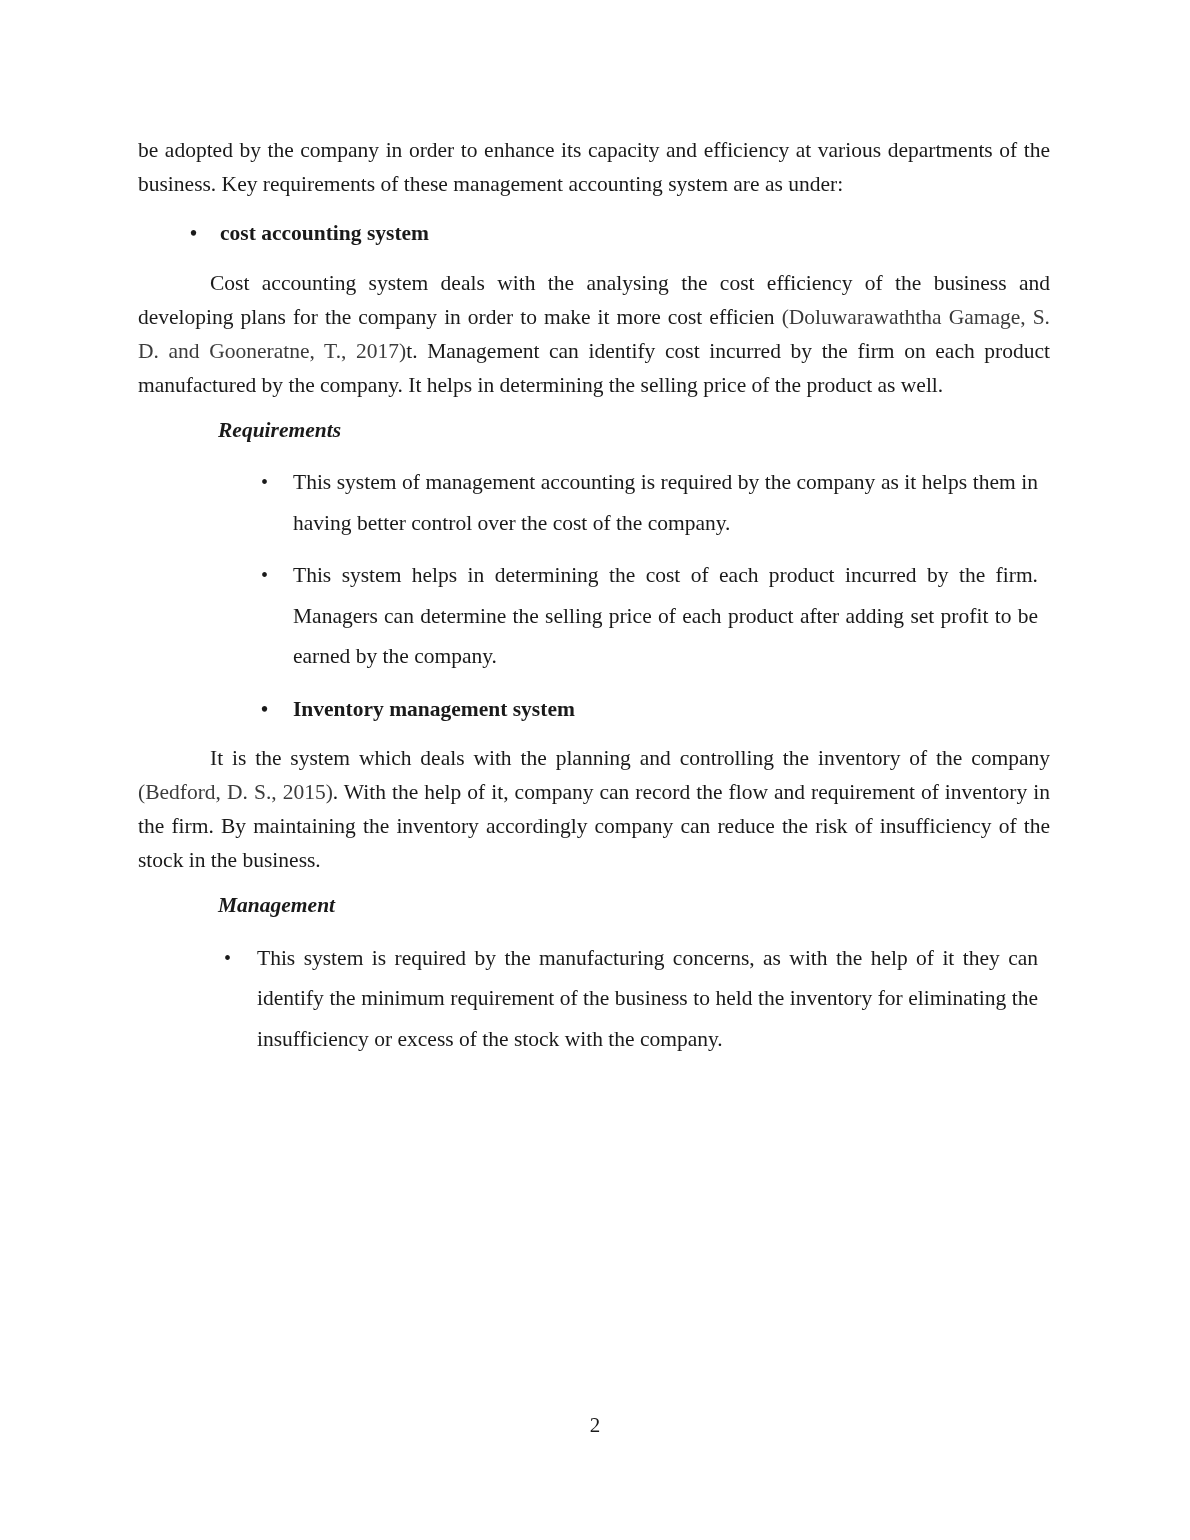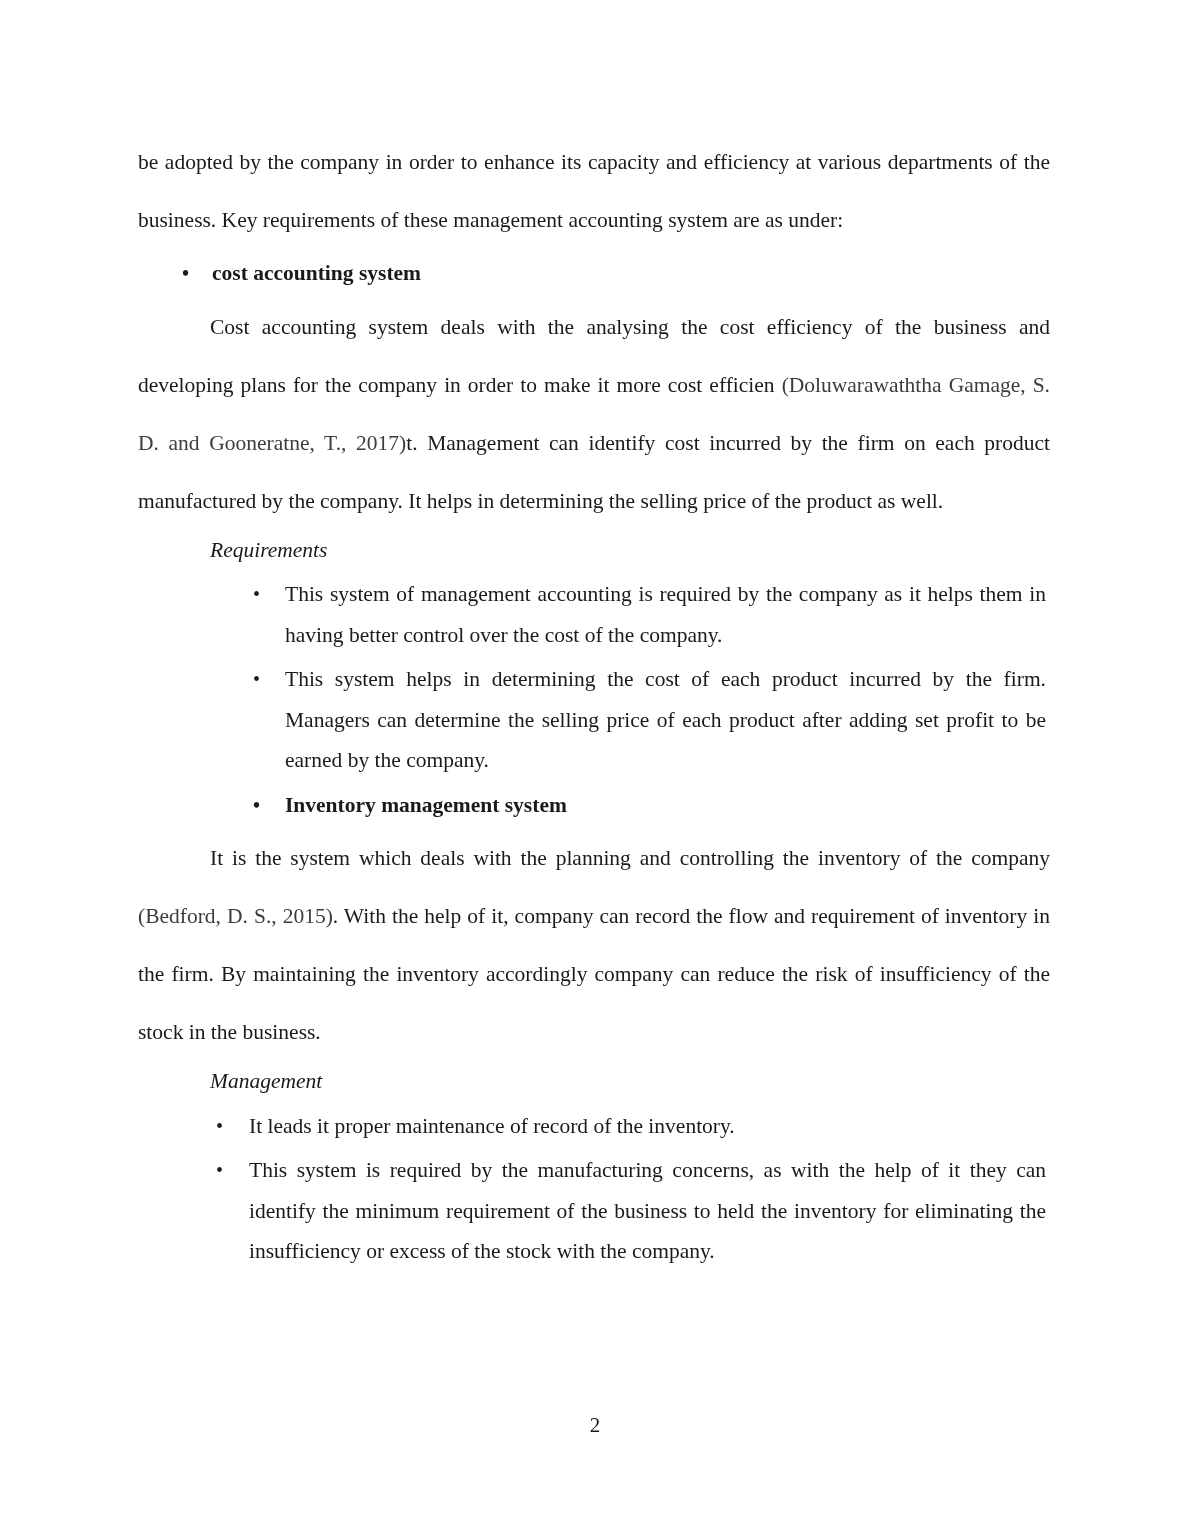--- a/index.html
+++ b/index.html
@@ -23,59 +23,59 @@
   .content {
     position: absolute;
     left: 138px;
     top: 133px;
     width: 912px;
   }
 
   
   .para {
     font-size: 21.5px;
-    line-height: 58px;
+    line-height: 34px;
     text-align: justify;
     text-justify: inter-word;
     margin: 0;
     color: #1a1a1a;
   }
 
   .para.indent {
     text-indent: 72px;
   }
 
   .cite {
     color: #3c3c3c;
   }
 
   
   .req-head {
     font-size: 21.5px;
     line-height: 40.5px;
-    font-weight: normal;
+    font-weight: bold;
     font-style: italic;
-    margin: 0;
+    margin: 8px;
     padding-left: 72px;
   }
 
   
   ul.bl {
     list-style: none;
     margin: 0;
     padding: 0;
   }
 
   ul.bl > li {
     position: relative;
     font-size: 21.5px;
     line-height: 40.5px;
     text-align: justify;
     text-justify: inter-word;
-    margin: 4px;
+    margin: 12px;
   }
 
   ul.bl > li::before {
     content: "\2022";
     position: absolute;
     font-size: 20px;
     line-height: 40.5px;
   }
 
   
@@ -144,21 +144,20 @@
 
     <ul class="bl lvl-c">
       <li class="bold-item">Inventory management system</li>
     </ul>
 
     <p class="para indent"><span>It is the system which deals with the planning and controlling the inventory of the company </span><span class="cite">(Bedford, D. S., 2015)</span><span>. With the help of it, company can record the flow and requirement of inventory in the firm. By maintaining the inventory accordingly company can reduce the risk of insufficiency of the stock in the business.</span></p>
 
     <div class="req-head">Management</div>
 
     <ul class="bl lvl-b">
-      <li>It leads it proper maintenance of record of the inventory.</li>
       <li>This system is required by the manufacturing concerns, as with the help of it they can identify the minimum requirement of the business to held the inventory for eliminating the insufficiency or excess of the stock with the company.</li>
     </ul>
 
 
   </div>
 
   <div class="page-number">2</div>
 
 </div>
 

